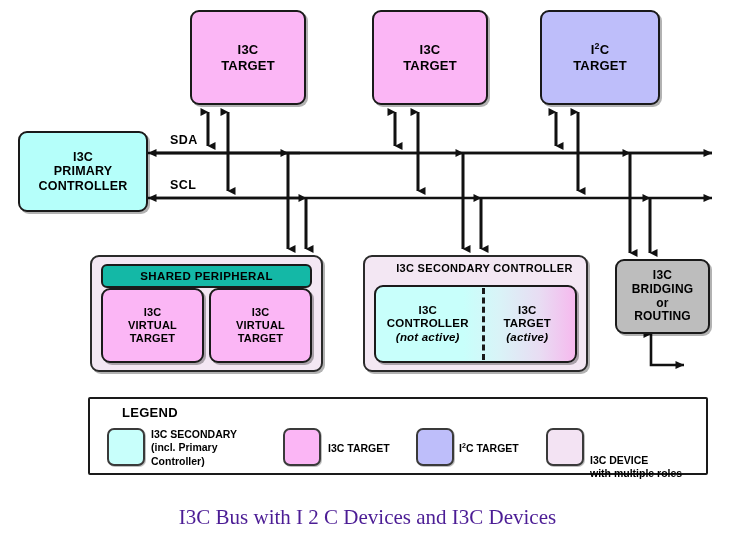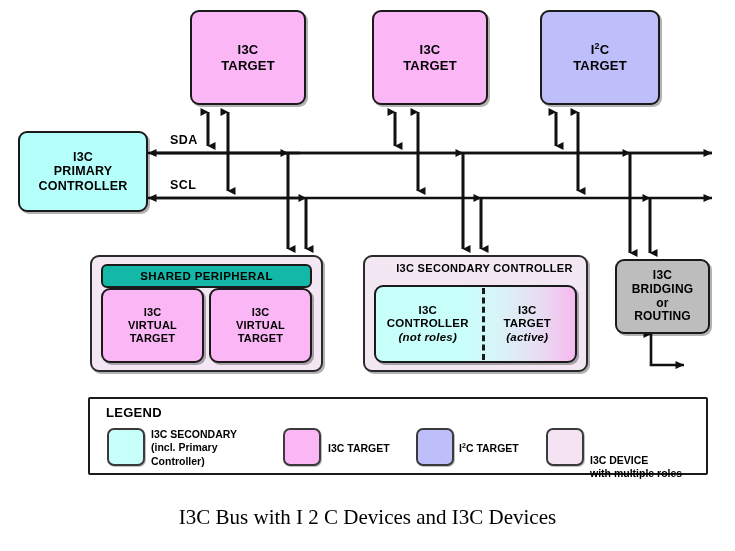--- a/index.html
+++ b/index.html
@@ -104,20 +104,21 @@
     border: 2px solid #1a1a1a;
     background: #ffffff;
     border-radius: 2px;
   }
   #legend-title {
     position: absolute;
     font-size: 13px;
     font-weight: bold;
     color: #000;
     letter-spacing: 0.3px;
+    margin-left: 16px;
   }
   .legend-swatch {
     position: absolute;
     box-sizing: border-box;
     border: 2px solid #3a3a3a;
     border-radius: 7px;
     box-shadow: 1px 1px 0 rgba(0,0,0,0.25);
   }
   .legend-text {
     position: absolute;
@@ -129,21 +130,21 @@
   .legend-text .sub { font-weight: bold; }
 
   
   #caption {
     position: absolute;
     left: 0;
     width: 735px;
     text-align: center;
     font-family: "Liberation Serif", serif;
     font-size: 21px;
-    color: #000000;
+    color: #4c1d95;
   }
   sup { font-size: 0.68em; vertical-align: super; line-height: 0; }
 </style>
 </head>
 <body>
 
 <div id="diagram-root">
 
   <svg class="layer" viewBox="0 0 735 551" xmlns="http://www.w3.org/2000/svg">
     <defs>
@@ -252,21 +253,21 @@
   </div>
 
   <div class="container-box" style="left:363px; top:255px; width:225px; height:117px; background:#F3E7F3;"></div>
 
   <div class="sc-title" style="left:363px; top:262px; width:243px;">I3C SECONDARY CONTROLLER</div>
 
   <div class="box inner-sc" style="left:374px; top:285px; width:203px; height:78px; background:linear-gradient(to right,#C8FFFB 0%,#C8FFFB 44%,#D9F3F7 62%,#E8DDF3 82%,#F6B9EE 100%); flex-direction:row; justify-content:stretch; padding:0;">
     <div style="flex:1 1 52%; display:flex; flex-direction:column; align-items:center; justify-content:center;">
       <span class="ln">I3C</span>
       <span class="ln">CONTROLLER</span>
-      <span class="ln ital">(not roles)</span>
+      <span class="ln ital">(not active)</span>
     </div>
     <div style="flex:1 1 48%; display:flex; flex-direction:column; align-items:center; justify-content:center;">
       <span class="ln">I3C</span>
       <span class="ln">TARGET</span>
       <span class="ln ital">(active)</span>
     </div>
   </div>
   <div class="dash-div" style="left:482px; top:288px; height:72px;"></div>
 
   <div class="box bridge-box" style="left:615px; top:259px; width:95px; height:75px; background:#BDBDBD;">

